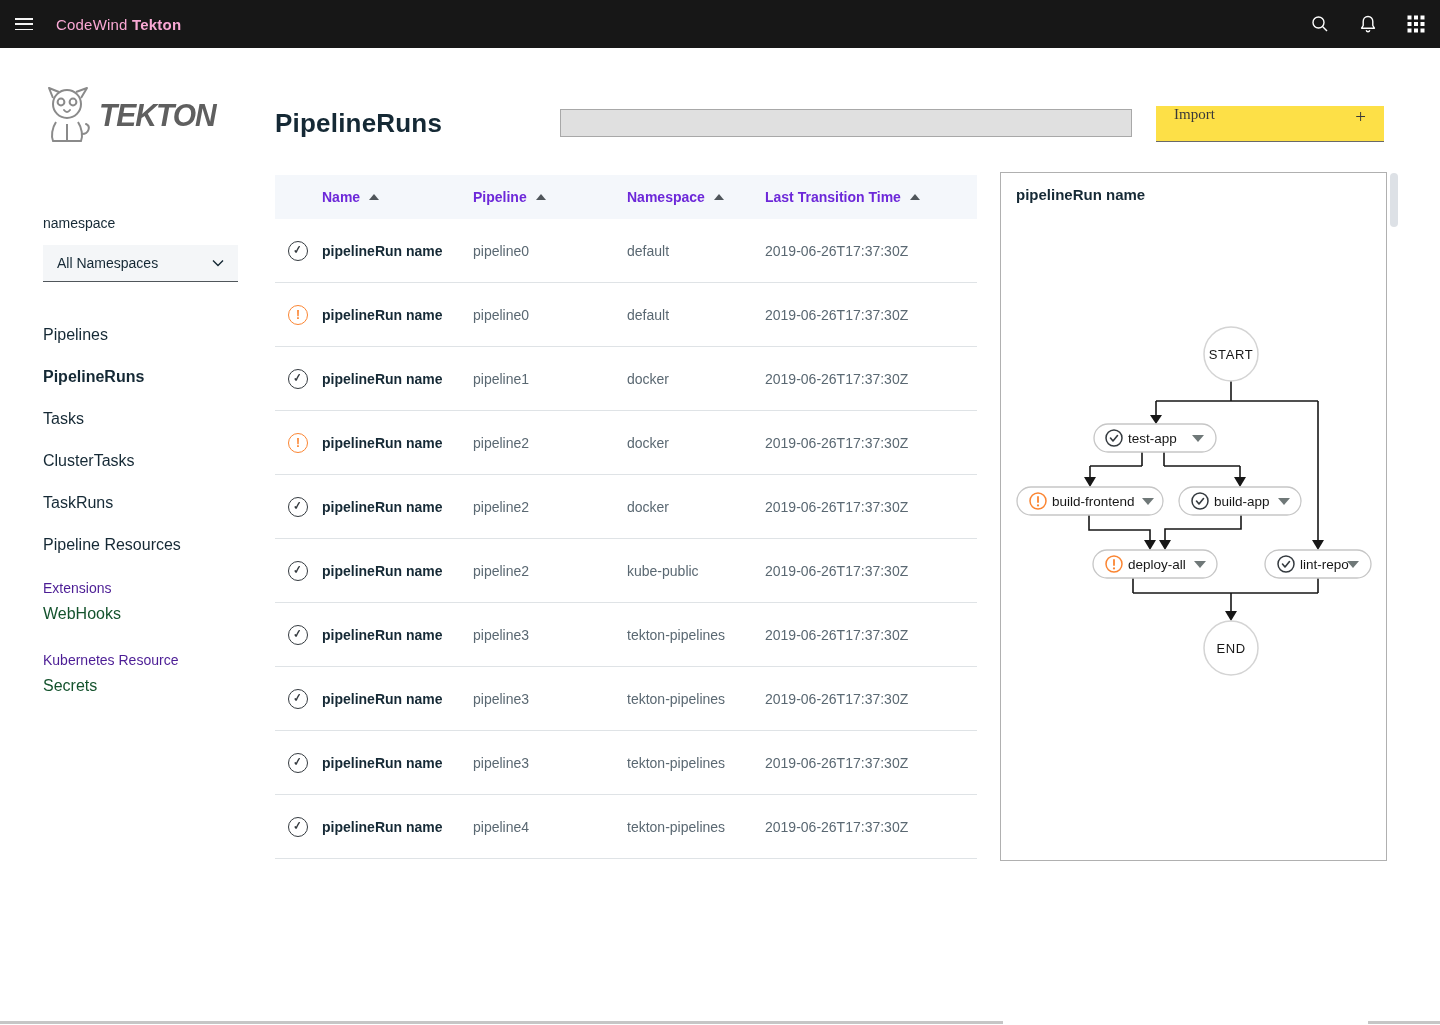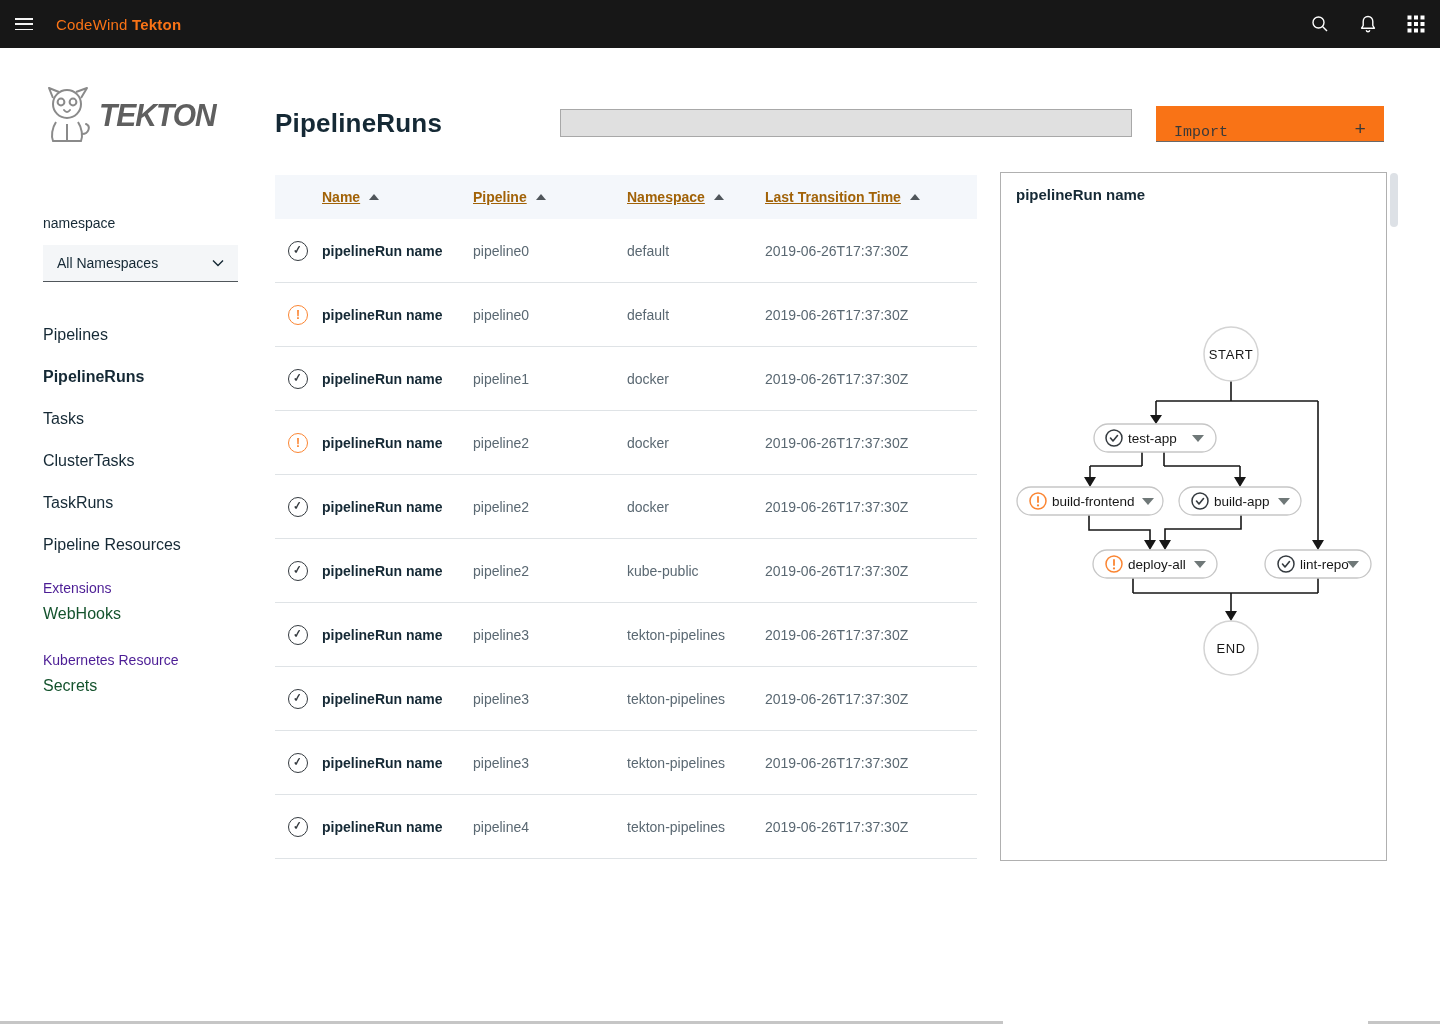--- a/index.html
+++ b/index.html
@@ -4,21 +4,21 @@
 <style>
   * { margin:0; padding:0; box-sizing:border-box; }
   html,body { width:1440px; height:1025px; font-family:"Liberation Sans", sans-serif; background:#ffffff; }
   .app { position:relative; width:1440px; height:1025px; overflow:hidden; background:#fff; }
 
   
   .topbar { position:absolute; left:0; top:0; width:1440px; height:48px; background:#171717; display:flex; align-items:center; }
   .hamburger { width:48px; height:48px; display:flex; align-items:center; justify-content:center; cursor:pointer; }
   .hamburger .lines { width:18px; height:12px; display:flex; flex-direction:column; justify-content:space-between; }
   .hamburger .lines i { display:block; height:1.5px; background:#f4f4f4; }
-  .brand { color:#f97316; font-size:15px; margin-left:8px; letter-spacing:0.2px; }
+  .brand { color:#f9a8d4; font-size:15px; margin-left:8px; letter-spacing:0.2px; }
   .brand b { font-weight:700; }
   .topbar-right { margin-left:auto; display:flex; }
   .topbar-btn { width:48px; height:48px; display:flex; align-items:center; justify-content:center; cursor:pointer; }
   .topbar-btn svg { stroke:#ffffff; }
 
   
   .sidebar { position:absolute; left:0; top:48px; width:256px; height:977px; background:#fff; }
   .logo { position:absolute; left:43px; top:36px; display:flex; align-items:center; }
   .logo svg { display:block; }
   .logo-text { font-size:30px; font-weight:900; font-style:italic; color:#5f5f5f; letter-spacing:-1px; margin-left:4px; transform:scaleY(1.05); }
@@ -31,29 +31,29 @@
   .nav-item.active { font-weight:700; }
   .side-section { position:absolute; left:43px; }
   .side-section .sec-label { font-size:14px; color:#4c1d95; margin-bottom:9px; }
   .side-section .sec-item { font-size:16px; color:#14532d; cursor:pointer; }
   .sec-ext { top:532px; }
   .sec-k8s { top:604px; }
 
   
   .page-title { position:absolute; left:275px; top:108px; font-size:26px; font-weight:700; color:#152935; letter-spacing:0.2px; }
   .search-bar { position:absolute; left:560px; top:109px; width:572px; height:28px; background:#e0e0e0; border:1px solid #a8a8a8; }
-  .import-btn { position:absolute; left:1156px; top:106px; width:228px; height:36px; background:#f97316; border:none; border-bottom:1px solid #696969; display:flex; align-items:flex-end; padding:0 18px; cursor:pointer; font-family:Liberation Mono, monospace; }
+  .import-btn { position:absolute; left:1156px; top:106px; width:228px; height:36px; background:#fde047; border:none; border-bottom:1px solid #696969; display:flex; align-items:flex-start; padding:0 18px; cursor:pointer; font-family:Liberation Serif, serif; }
   .import-btn .import-label { font-size:15px; color:#393939; }
   .import-btn .plus { margin-left:auto; font-size:19px; color:#393939; font-weight:400; }
 
   
   .table { position:absolute; left:275px; top:175px; width:702px; }
   .thead, .trow { display:grid; grid-template-columns:47px 151px 154px 138px 212px; align-items:center; }
   .thead { height:44px; background:#f4f7fb; }
-  .th { font-size:14px; font-weight:700; color:#a16207; display:flex; align-items:center; gap:9px; cursor:pointer;text-decoration:underline; }
+  .th { font-size:14px; font-weight:700; color:#6d28d9; display:flex; align-items:center; gap:9px; cursor:pointer; }
   .sort-arrow { width:0; height:0; border-left:5px solid transparent; border-right:5px solid transparent; border-bottom:6px solid #50565b; display:inline-block; }
   .trow { height:64px; background:#fff; border-bottom:1px solid #dfe3e6; }
   .cell { font-size:14px; color:#5a6872; }
   .cell.name { color:#152935; font-weight:700; cursor:pointer; }
   .cell-icon { display:flex; justify-content:flex-start; padding-left:13px; }
   .sicon { width:20px; height:20px; border-radius:50%; display:flex; align-items:center; justify-content:center; font-size:12px; font-weight:700; }
   [data-status="success"] .sicon { border:1.5px solid #343a3f; color:#343a3f; }
   [data-status="success"] .sicon::after { content:"✓"; transform:translateY(-0.5px) rotate(-8deg); font-size:11px; }
   [data-status="warning"] .sicon { border:1.5px solid #fb8532; color:#fb8532; }
   [data-status="warning"] .sicon::after { content:"!"; font-size:12px; }

